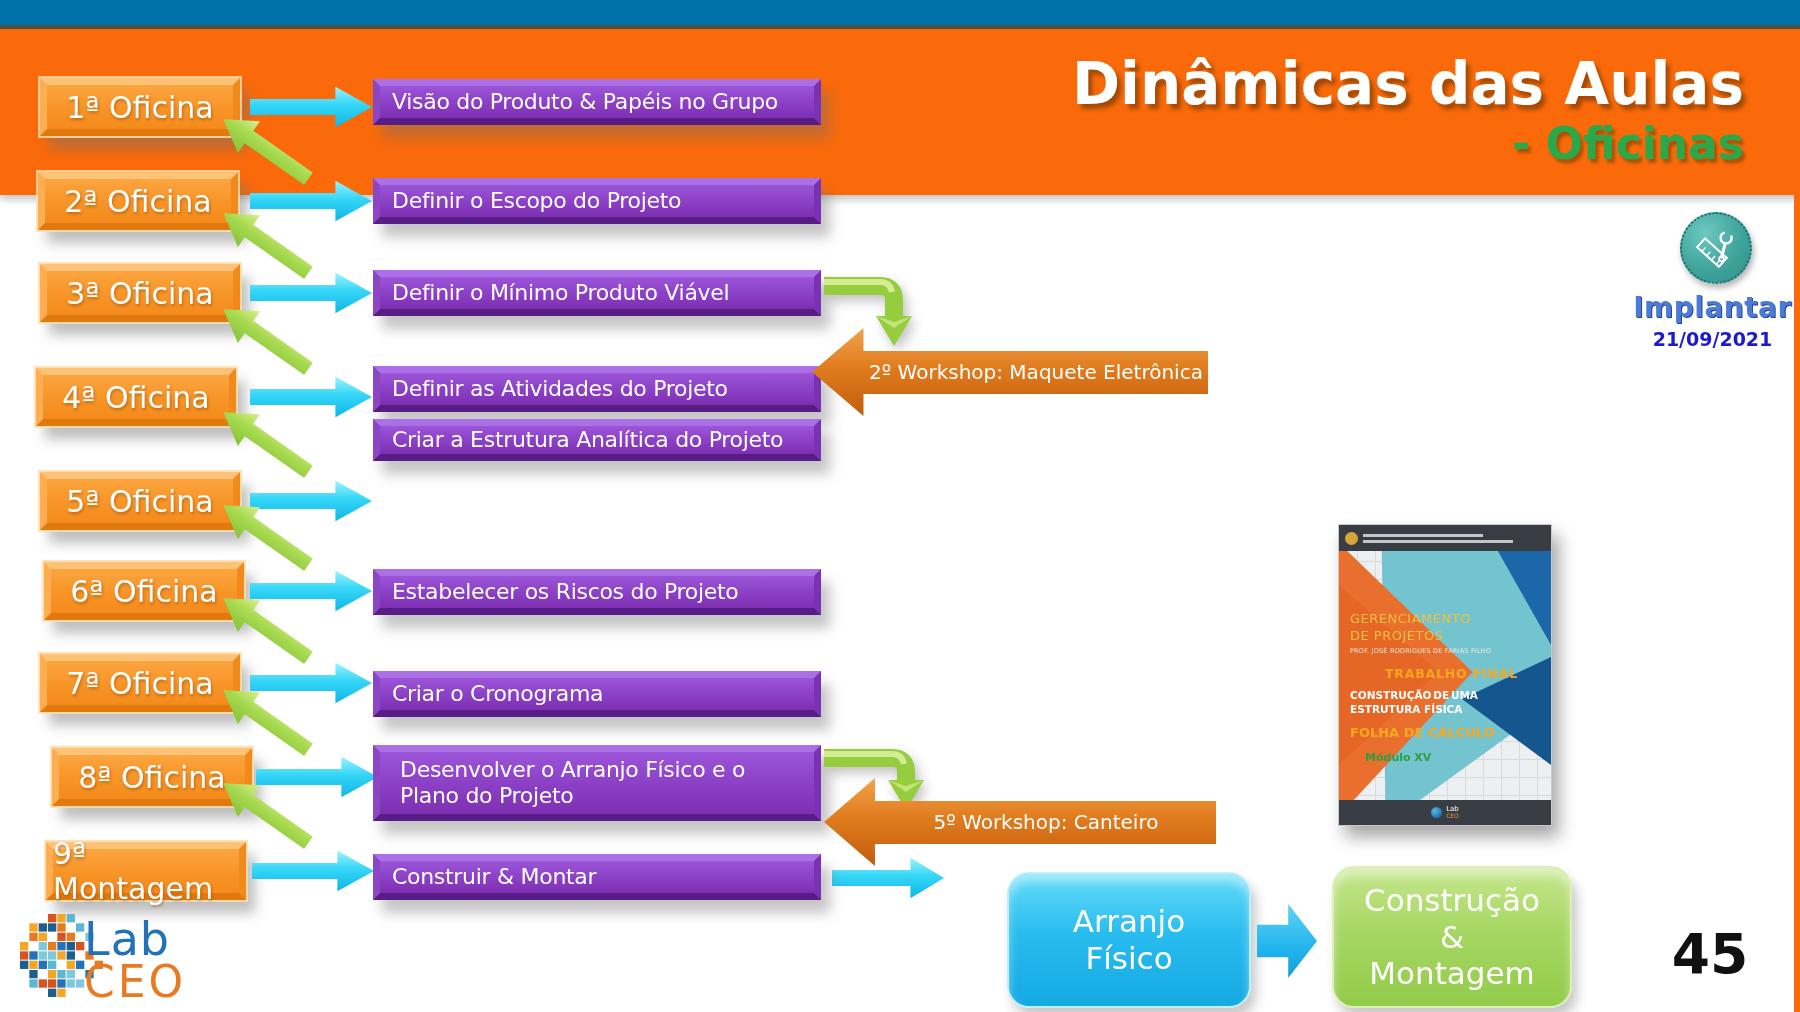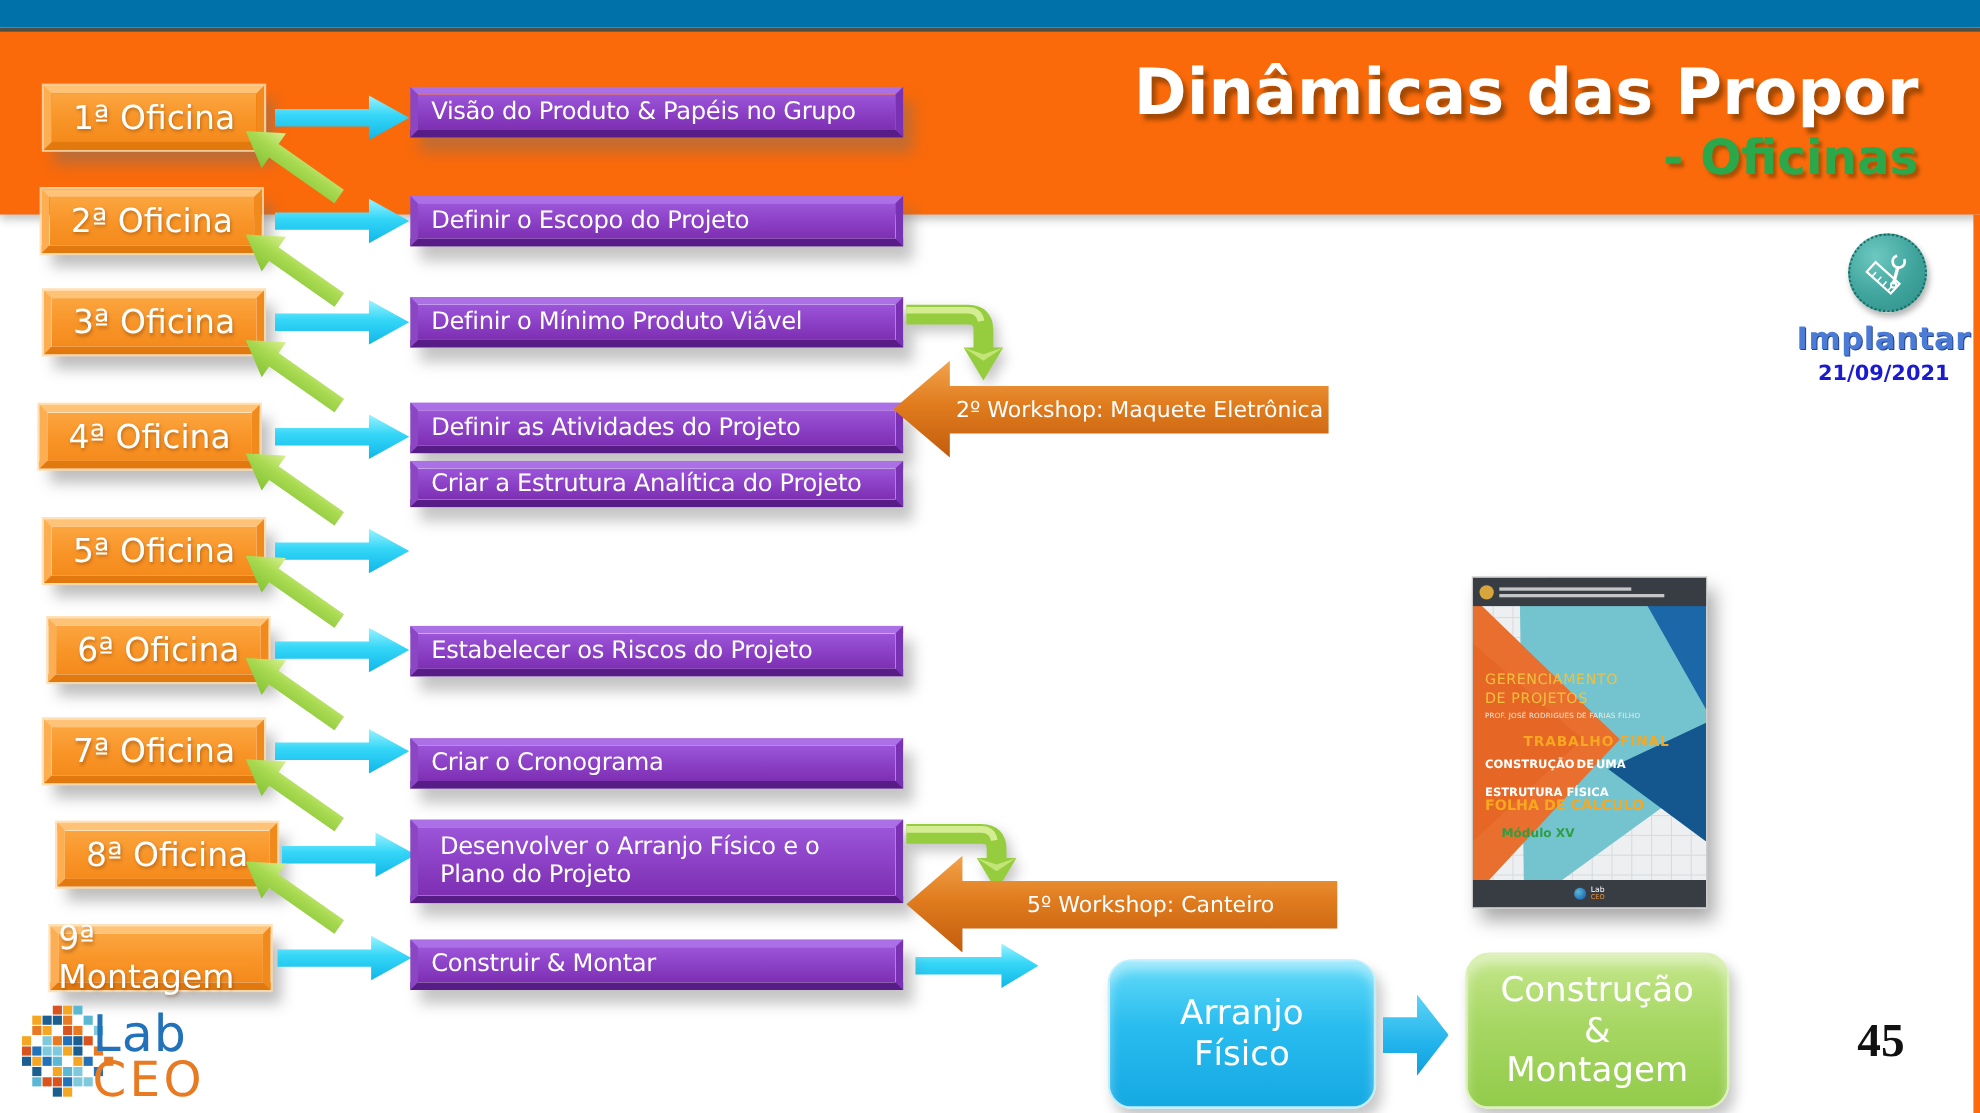--- a/index.html
+++ b/index.html
@@ -50,21 +50,21 @@
       background:linear-gradient(180deg,#5FD4F6 0%,#22B4EC 60%,#129FDA 100%);}
   
   .end-box{position:absolute;border-radius:22px;color:#fff;display:flex;align-items:center;
       justify-content:center;text-align:center;font-size:31px;line-height:1.18;white-space:pre-line;
       box-shadow:5px 9px 12px rgba(0,0,0,.22);}
   .box-blue{background:linear-gradient(180deg,#63DBF9 0%,#29BCEF 45%,#15A9E3 100%);
       border:2px solid #BFEFFC;box-shadow:inset 0 8px 10px rgba(255,255,255,.45),5px 9px 12px rgba(0,0,0,.22);}
   .box-green{background:linear-gradient(180deg,#C5E78C 0%,#A7D764 45%,#92CB4A 100%);
       border:2px solid #DCF1B6;box-shadow:inset 0 8px 10px rgba(255,255,255,.45),5px 9px 12px rgba(0,0,0,.22);}
   .page-number{position:absolute;left:1660px;top:922px;width:100px;text-align:center;
-      font-size:43px;font-weight:bold;color:#111;font-family:Liberation Serif, serif;}
+      font-size:55px;font-weight:bold;color:#111;}
   
   .impl-badge{position:absolute;left:1680px;top:212px;width:68px;height:68px;border-radius:50%;
       background:radial-gradient(circle at 34% 28%,#6CC8C0 0%,#3FA49C 55%,#2E8F89 100%);
       border:2px dotted #1E6B66;display:flex;align-items:center;justify-content:center;
       box-shadow:2px 4px 6px rgba(0,0,0,.3);}
   .impl-label{position:absolute;left:1625px;top:291px;width:175px;text-align:center;
       font-size:28px;font-weight:bold;color:#4B7BD5;text-shadow:1px 1px 0 #24449A;letter-spacing:.5px;}
   .impl-date{position:absolute;left:1625px;top:328px;width:175px;text-align:center;
       font-size:19px;font-weight:bold;color:#1A1ACF;}
   
@@ -83,39 +83,39 @@
   .band-top{top:0;height:26px;padding:0 6px;gap:5px;}
   .band-bottom{bottom:0;height:25px;justify-content:center;gap:4px;}
   .crest{width:13px;height:13px;border-radius:50%;background:#D8A43C;flex:none;}
   .band-lines{display:flex;flex-direction:column;gap:3px;}
   .band-lines div{height:3px;background:rgba(255,255,255,.7);}
   .bk-t{position:absolute;left:11px;color:#F0C040;font-weight:normal;font-size:13px;letter-spacing:.5px;}
   .bk-author{position:absolute;left:11px;top:122px;color:#F3E9DD;font-size:6.5px;letter-spacing:.2px;}
   .bk-work{position:absolute;left:34px;top:141px;color:#F6A820;font-weight:bold;font-size:12.5px;letter-spacing:.8px;margin-left:12px;}
   .bk-subj1{position:absolute;left:11px;top:164px;width:128px;display:flex;justify-content:space-between;
       color:#fff;font-weight:bold;font-size:10.5px;}
-  .bk-subj2{position:absolute;left:11px;top:178px;color:#fff;font-weight:bold;font-size:10.5px;margin-top:12px;}
+  .bk-subj2{position:absolute;left:11px;top:178px;color:#fff;font-weight:bold;font-size:10.5px;}
   .bk-sheet{position:absolute;left:11px;top:200px;color:#F6A820;font-weight:bold;font-size:13px;}
   .bk-module{position:absolute;left:26px;top:226px;color:#2F9E43;font-weight:bold;font-size:11px;}
   .mini-dot{width:11px;height:11px;border-radius:50%;background:radial-gradient(circle at 35% 35%,#5BB8D4,#2272B9 70%);flex:none;}
   .mini-txt{color:#fff;font-size:7px;line-height:1;}
   .mini-txt .ceo{color:#E8953F;font-size:6px;}
   
   .logo-lab{position:absolute;left:84px;top:912px;font-size:46px;color:#2272B9;letter-spacing:1px;}
   .logo-ceo{position:absolute;left:84px;top:956px;font-size:44px;color:#E87A22;letter-spacing:3px;}
 </style>
 </head>
 <body>
 
 <div class="slide">
 
   <div class="top-bar"></div>
   <div class="top-divider"></div>
   <div class="header-bar"></div>
-  <div class="page-title">Dinâmicas das Propor</div>
+  <div class="page-title">Dinâmicas das Aulas</div>
   <div class="page-subtitle">- Oficinas</div>
   <div class="right-strip"></div>
 
   <div class="btn-oficina" style="left:40px;top:78px">1ª Oficina</div>
   <div class="btn-oficina" style="left:38px;top:172px">2ª Oficina</div>
   <div class="btn-oficina" style="left:40px;top:264px">3ª Oficina</div>
   <div class="btn-oficina" style="left:36px;top:368px">4ª Oficina</div>
   <div class="btn-oficina" style="left:40px;top:472px">5ª Oficina</div>
   <div class="btn-oficina" style="left:44px;top:562px">6ª Oficina</div>
   <div class="btn-oficina" style="left:40px;top:654px">7ª Oficina</div>

